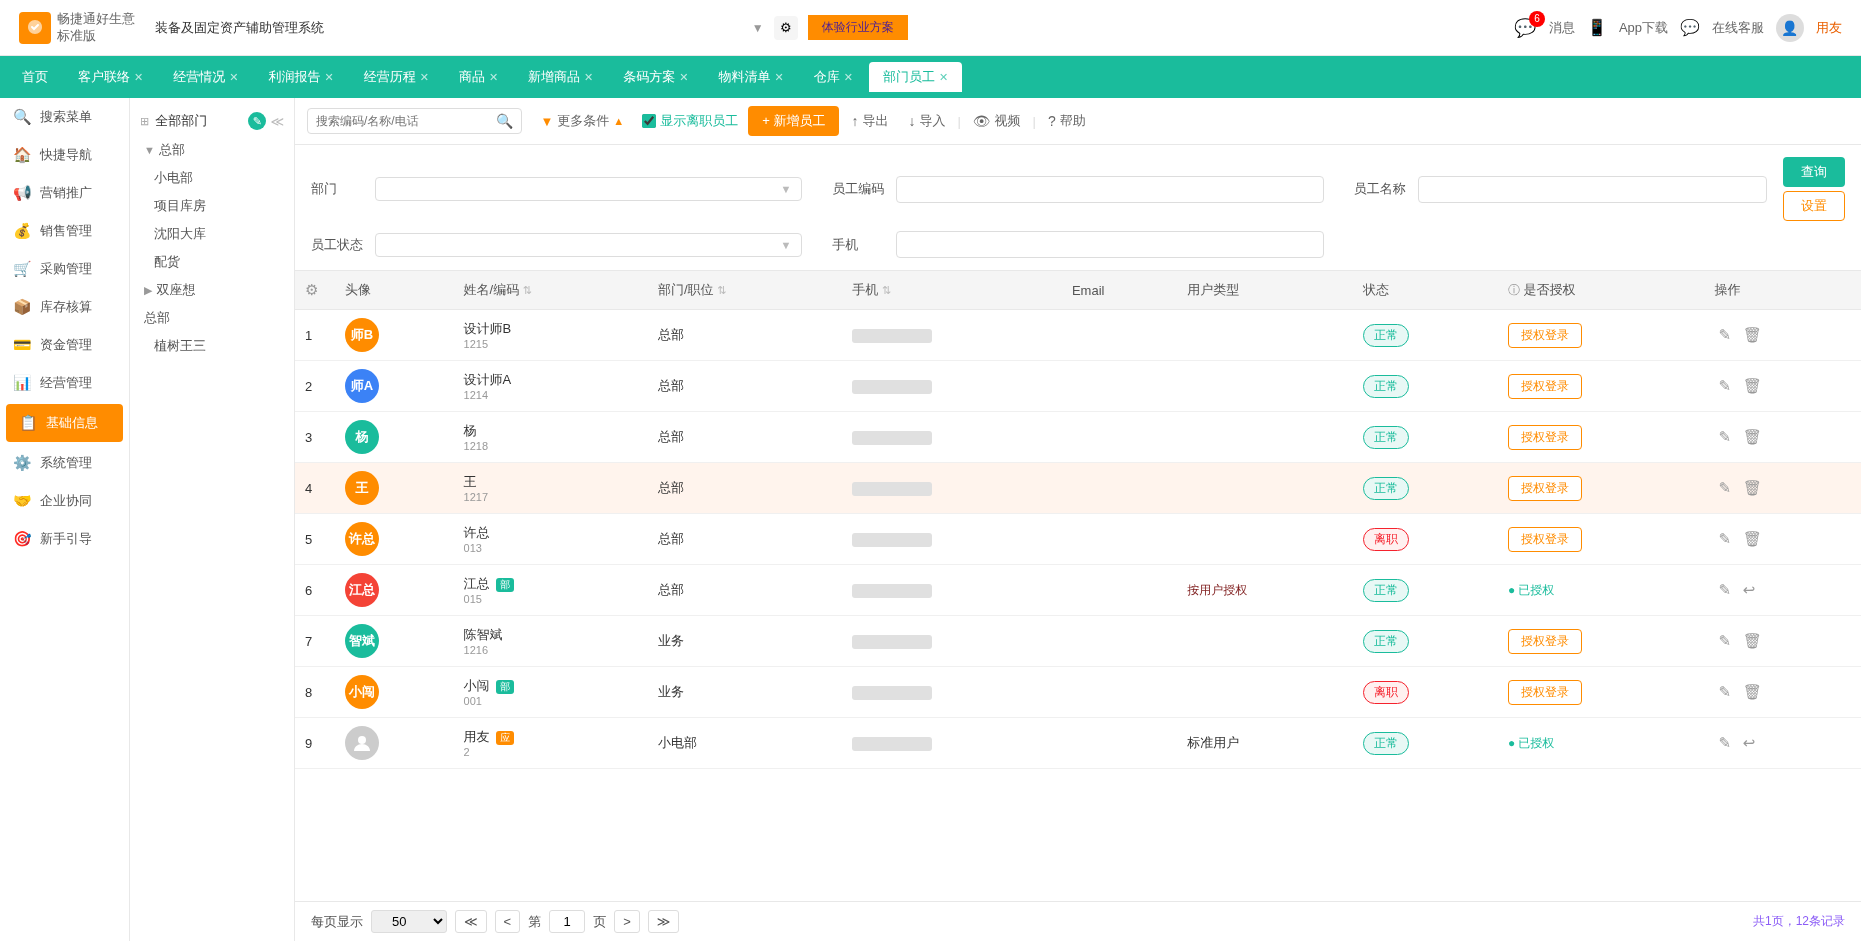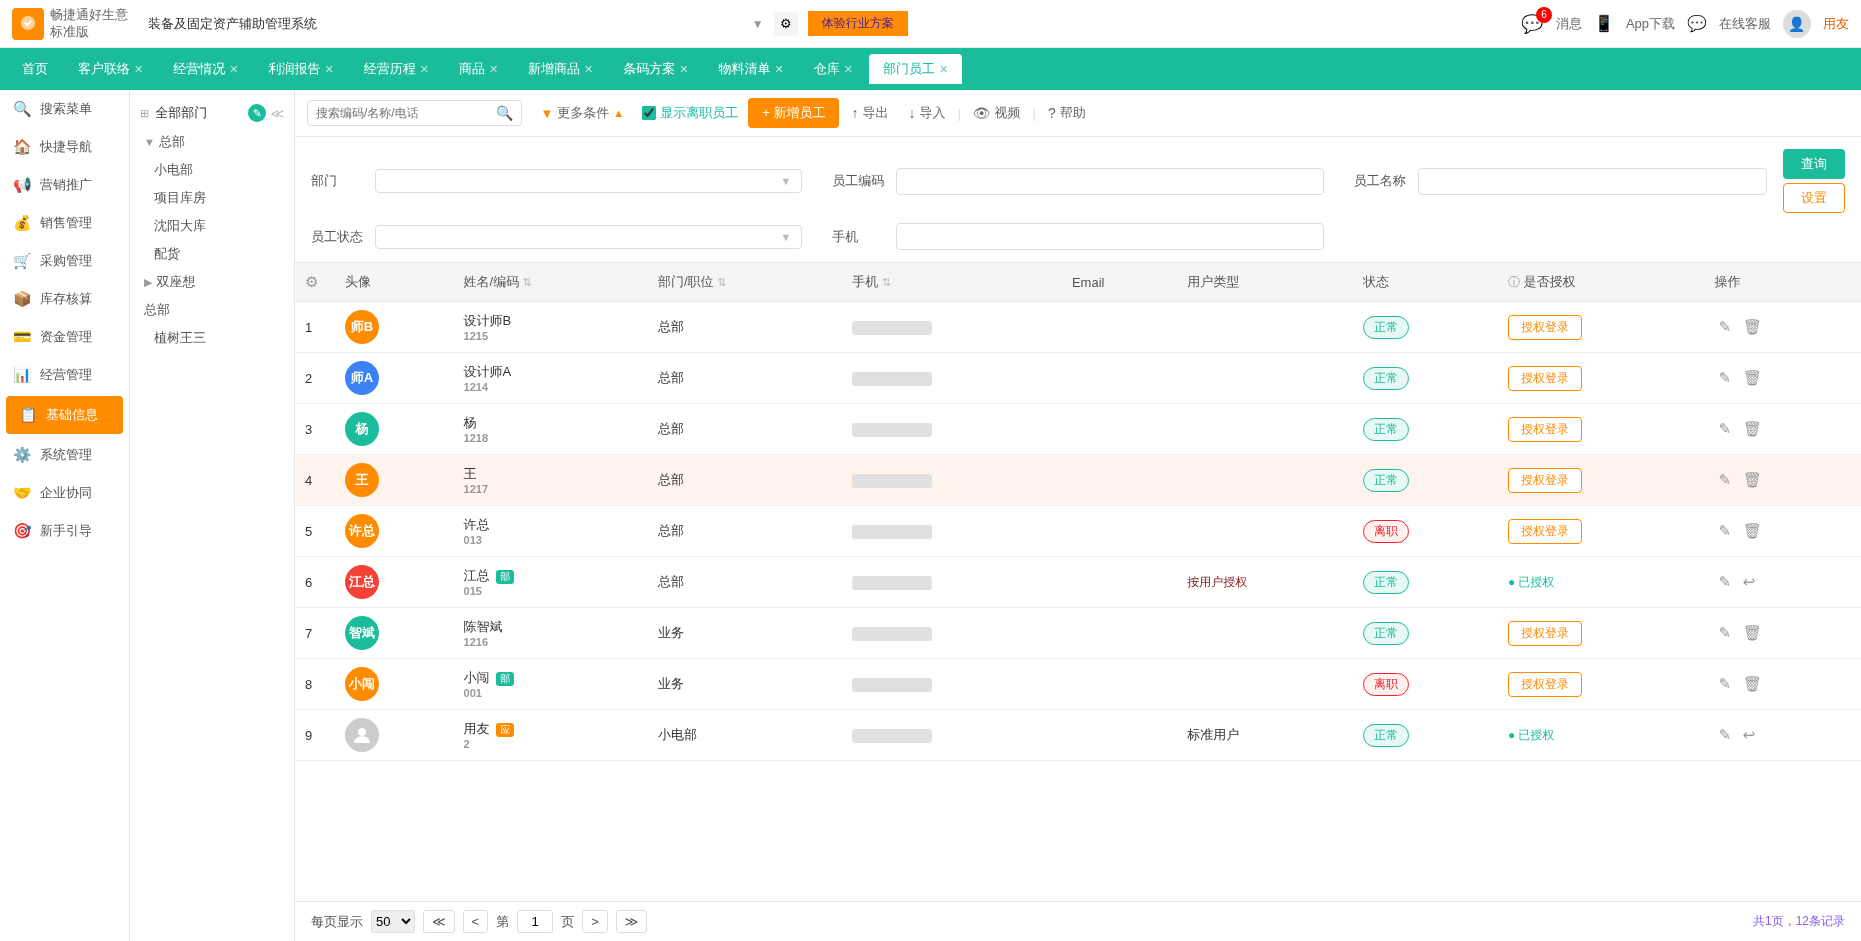--- a/index.html
+++ b/index.html
@@ -1,19 +1,19 @@
 <!DOCTYPE html>
 <html><head>
   <meta charset="utf-8">
   <style>
     * { box-sizing: border-box; margin: 0; padding: 0; font-family: 'Microsoft YaHei', Arial, sans-serif; font-size: 13px; }
     body { background: #f5f5f5; min-height: 941px; display: flex; flex-direction: column; }
 
     
-    .top-bar { height: 48px; background: #fff; display: flex; align-items: center; padding: 0 12px; border-bottom: 1px solid #e8e8e8; gap: 10px; }
+    .top-bar { height: 56px; background: #fff; display: flex; align-items: center; padding: 0 19px; border-bottom: 1px solid #e8e8e8; gap: 10px; }
     .top-bar-title { font-size: 13px; color: #333; flex: 1; }
     .top-bar-actions { display: flex; align-items: center; gap: 12px; color: #666; font-size: 12px; }
     .top-bar-btn { background: #ff8c00; color: #4c1d95; border: none; padding: 4px 14px; border-radius: 0; cursor: pointer; font-size: 12px; }
     .badge-icon { position: relative; display: inline-block; }
     .badge { position: absolute; top: -6px; right: -8px; background: #f00; color: #fff; border-radius: 50%; font-size: 10px; width: 16px; height: 16px; display: flex; align-items: center; justify-content: center; }
     .logo-area { display: flex; align-items: center; gap: 6px; margin-right: 10px; }
     .logo-icon { width: 32px; height: 32px; background: #ff8c00; border-radius: 4px; display: flex; align-items: center; justify-content: center; }
     .logo-text { font-size: 11px; color: #666; line-height: 1.3; }
 
     
@@ -76,21 +76,21 @@
     .status-badge { display: inline-block; padding: 2px 10px; border-radius: 12px; font-size: 12px; }
     .status-normal { background: #e8f8f5; color: #1abc9c; border: 1px solid #1abc9c; }
     .status-left { background: #fff1f0; color: #f5222d; border: 1px solid #f5222d; }
     .auth-btn { border: 1px solid #ff8c00; color: #ff8c00; background: #fff; padding: 3px 12px; border-radius: 4px; font-size: 12px; cursor: pointer; white-space: nowrap; }
     .authorized { color: #1abc9c; font-size: 12px; display: flex; align-items: center; gap: 3px; }
     .authorized::before { content: '●'; }
     .by-user { color: #7f1d1d; font-size: 12px; text-align: right; }
     .op-btn { background: none; border: none; cursor: pointer; color: #999; font-size: 15px; padding: 2px 4px; }
     .user-badge { display: inline-block; background: #1abc9c; color: #fff; font-size: 10px; padding: 0 4px; border-radius: 3px; margin-left: 3px; vertical-align: middle; }
     .user-badge-orange { display: inline-block; background: #ff8c00; color: #fff; font-size: 10px; padding: 0 4px; border-radius: 3px; margin-left: 3px; vertical-align: middle; }
-    .name-code { font-size: 11px; color: #999; font-weight: bold; }
+    .name-code { font-size: 11px; color: #999; }
     .phone-blur { display: inline-block; width: 80px; height: 14px; background: #e0e0e0; border-radius: 3px; vertical-align: middle; }
 
     
     .pagination { background: #fff; border-top: 1px solid #e8e8e8; padding: 8px 16px; display: flex; align-items: center; gap: 8px; font-size: 13px; color: #555; }
     .pagination-btn { border: 1px solid #ddd; background: #fff; padding: 3px 8px; border-radius: 3px; cursor: pointer; color: #555; font-size: 13px; }
     .pagination-input { width: 36px; border: 1px solid #ddd; border-radius: 3px; padding: 3px 6px; text-align: center; font-size: 13px; }
     .pagination-info { margin-left: auto; color: #8b5cf6; font-size: 12px; }
 
     
     .gear-icon { color: #999; cursor: pointer; font-size: 15px; }
@@ -547,21 +547,21 @@
                   <button class="op-btn">↩</button>
                 </td>
               </tr>
 
             </tbody>
           </table>
         </div>
 
         <div class="pagination">
           <span>每页显示</span>
-          <select style="border:1px solid #ddd;border-radius:3px;padding:2px 0;font-size:13px;">
+          <select style="border:1px solid #ddd;border-radius:3px;padding:2px 16px;font-size:13px;">
             <option>50</option>
             <option>100</option>
             <option>200</option>
           </select>
           <button class="pagination-btn">≪</button>
           <button class="pagination-btn">&lt;</button>
           <span>第</span>
           <input class="pagination-input" type="text" value="1" style="">
           <span>页</span>
           <button class="pagination-btn">&gt;</button>

